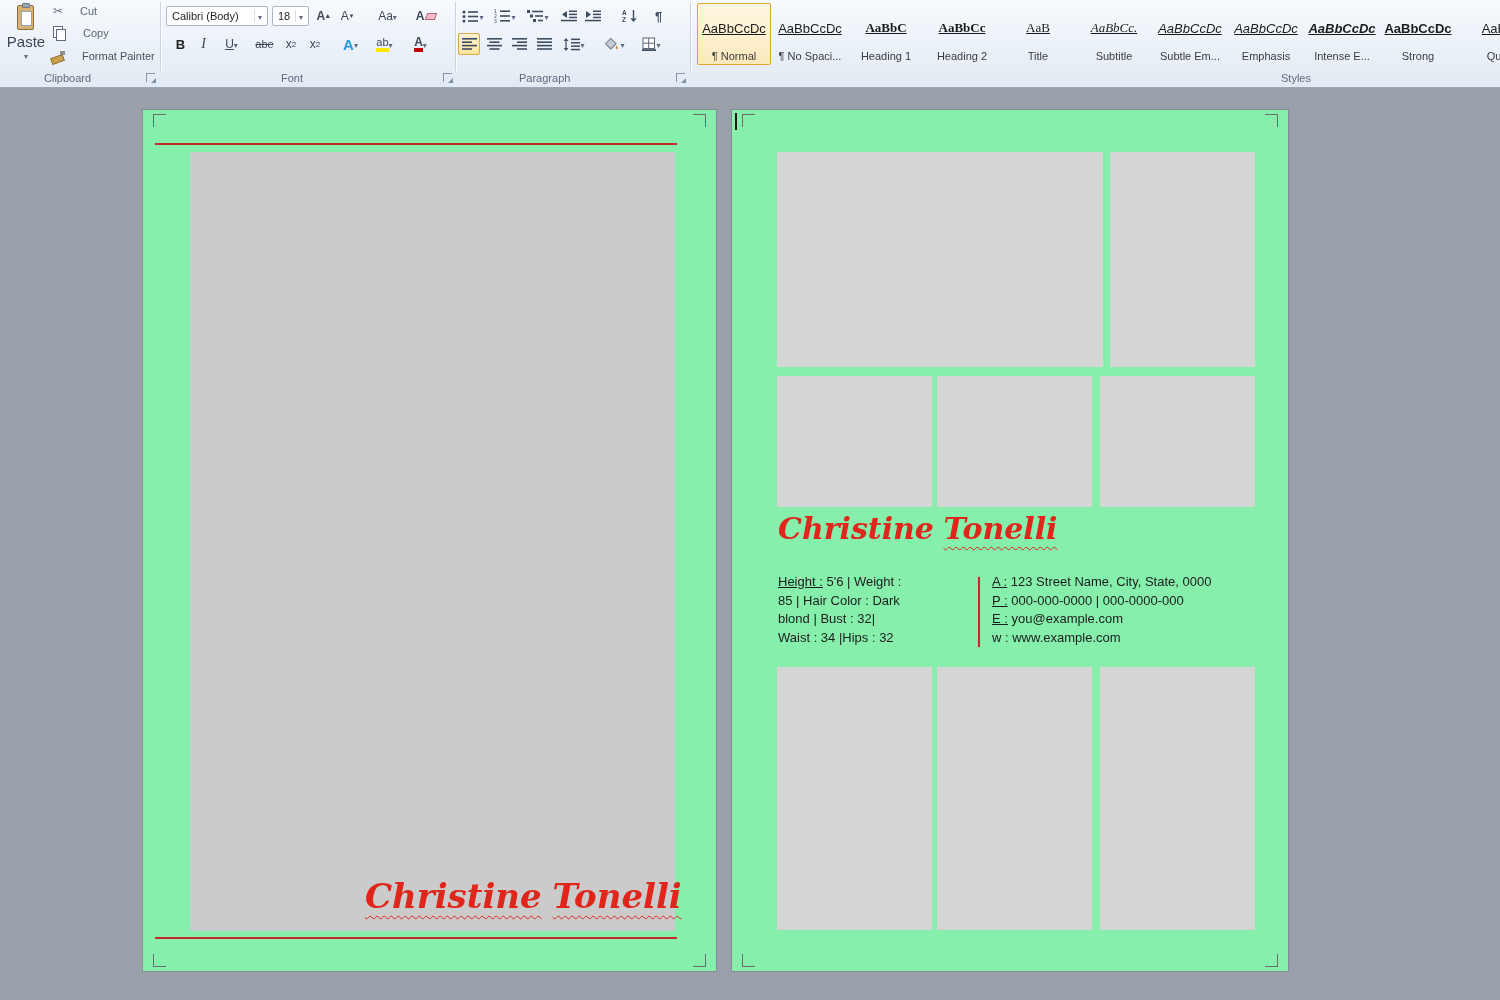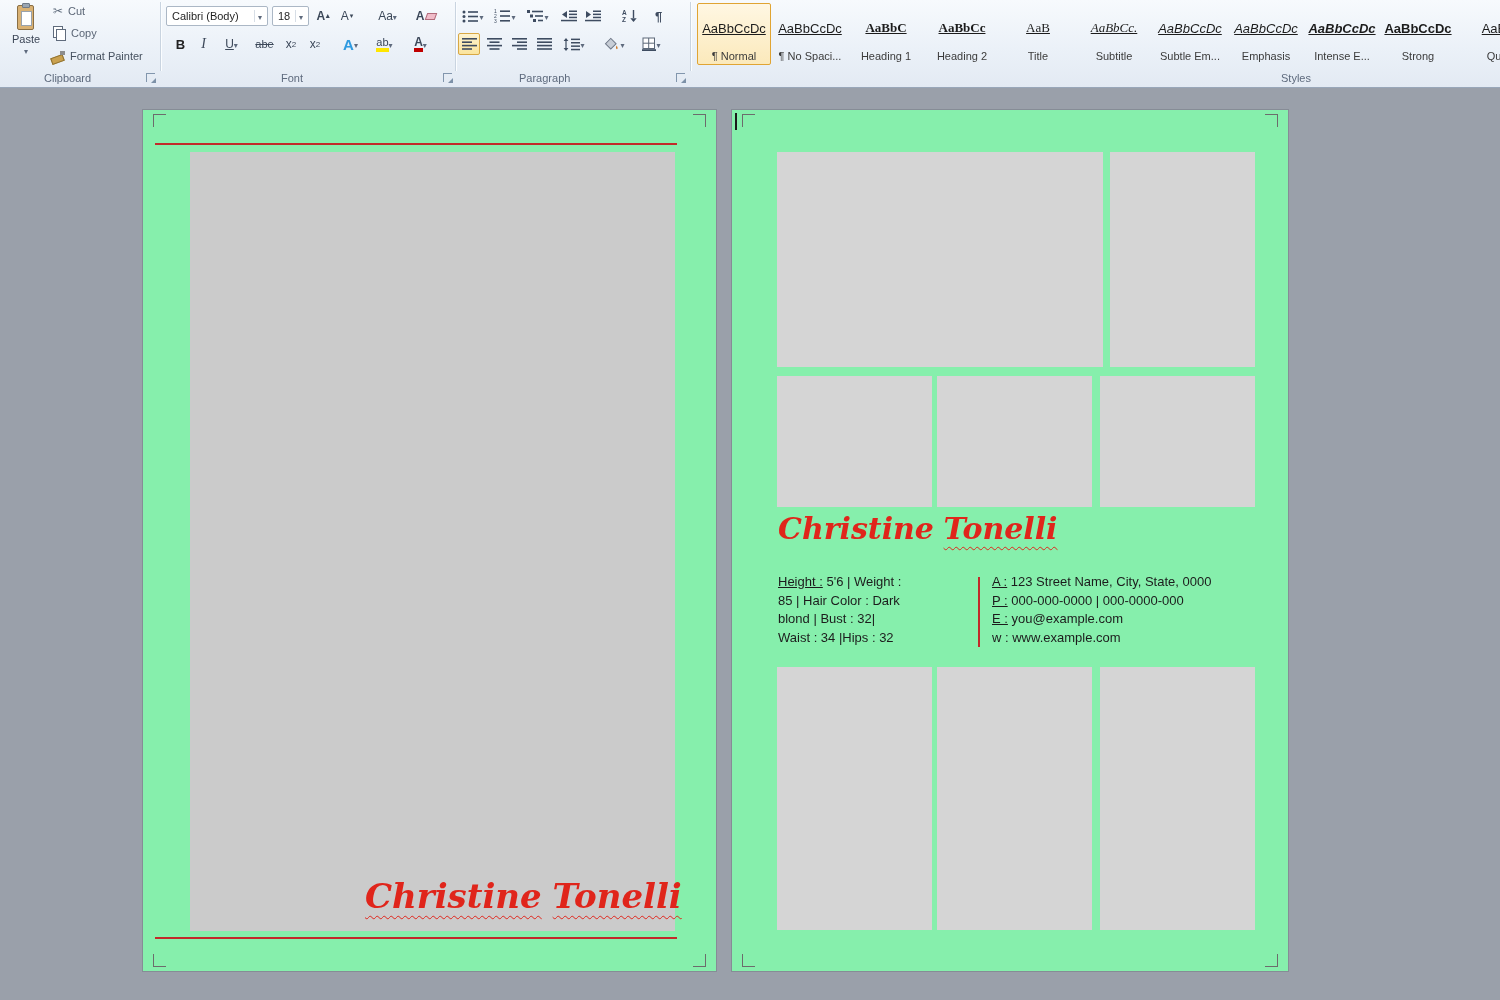--- a/index.html
+++ b/index.html
@@ -23,24 +23,24 @@
   
   .paste-btn{position:absolute;left:6px;top:1px;width:40px;height:68px;display:flex;
     flex-direction:column;align-items:center;cursor:default;}
   .icon-paste{position:relative;width:20px;height:30px;margin-top:1px;}
   .icon-paste .board{position:absolute;left:1px;top:3px;width:17px;height:25px;
     background:#d9b173;border:1px solid #8a6f45;border-radius:2px;}
   .icon-paste .clip{position:absolute;left:6px;top:1px;width:8px;height:5px;
     background:#9aa5b1;border:1px solid #6f7a87;border-radius:1px;}
   .icon-paste .sheet{position:absolute;left:5px;top:9px;width:11px;height:15px;
     background:#fff;border:1px solid #98a2ad;}
-  .paste-label{font-size:11px;color:#3c4657;margin-top:1px;}
+  .paste-label{font-size:15px;color:#3c4657;margin-top:1px;}
   .dd::after{content:"▾";font-size:8px;color:#5e6a7d;}
   .paste-btn .dd{line-height:7px;}
-  .small-cmd{position:absolute;display:flex;align-items:center;gap:5px;height:18px;
+  .small-cmd{position:absolute;display:flex;align-items:center;gap:17px;height:18px;
     font-size:11px;color:#5b6676;white-space:nowrap;}
   .cmd-cut{left:53px;top:2px}.cmd-copy{left:53px;top:24px}.cmd-fp{left:50px;top:47px;color:#46515f}
   .icon-cut::after{content:"✂";font-size:12px;color:#5d6a7b;}
   .icon-copy{position:relative;width:13px;height:14px;}
   .icon-copy::before,.icon-copy::after{content:"";position:absolute;width:8px;height:10px;
     background:#fff;border:1px solid #5f6b7c;}
   .icon-copy::before{left:0;top:0}.icon-copy::after{left:3px;top:3px}
   .icon-fp{position:relative;width:15px;height:13px;}
   .icon-fp::before{content:"";position:absolute;left:1px;top:6px;width:11px;height:5px;
     background:#caa14f;border:1px solid #8e7132;transform:rotate(-20deg);}

